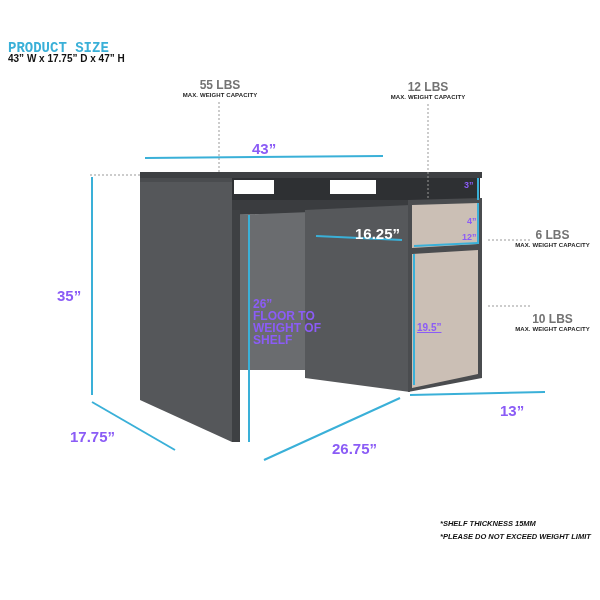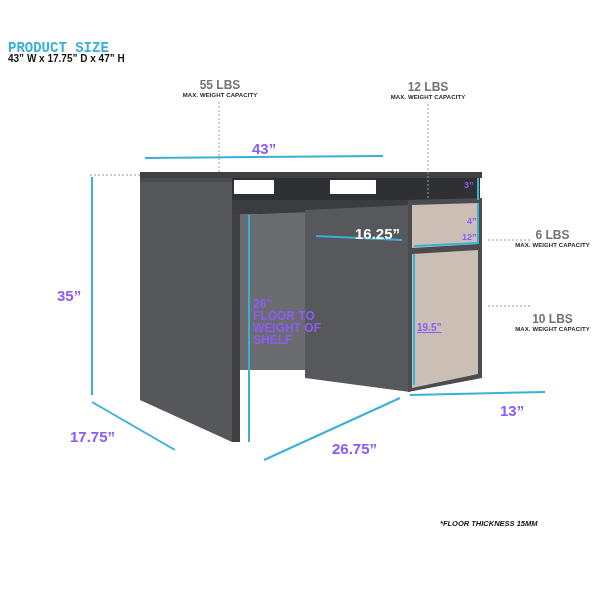--- a/index.html
+++ b/index.html
@@ -95,14 +95,15 @@
 <div class="abs dim" style="left:417px;top:322px;font-size:10px;text-decoration:underline;">19.5”</div>
 
 <div class="abs dim" style="left:253px;top:298px;font-size:12px;line-height:12px;">
   <div>26”</div>
   <div>FLOOR TO</div>
   <div>WEIGHT OF</div>
   <div>SHELF</div>
 </div>
 
 <div class="abs" style="left:440px;top:517px;line-height:13px;">
-  <div class="note">*FLOOR THICKNESS 15MM</div>
+  <div class="note">*SHELF THICKNESS 15MM</div>
+  <div class="note">*PLEASE DO NOT EXCEED WEIGHT LIMIT</div>
 </div>
 
 </body></html>

